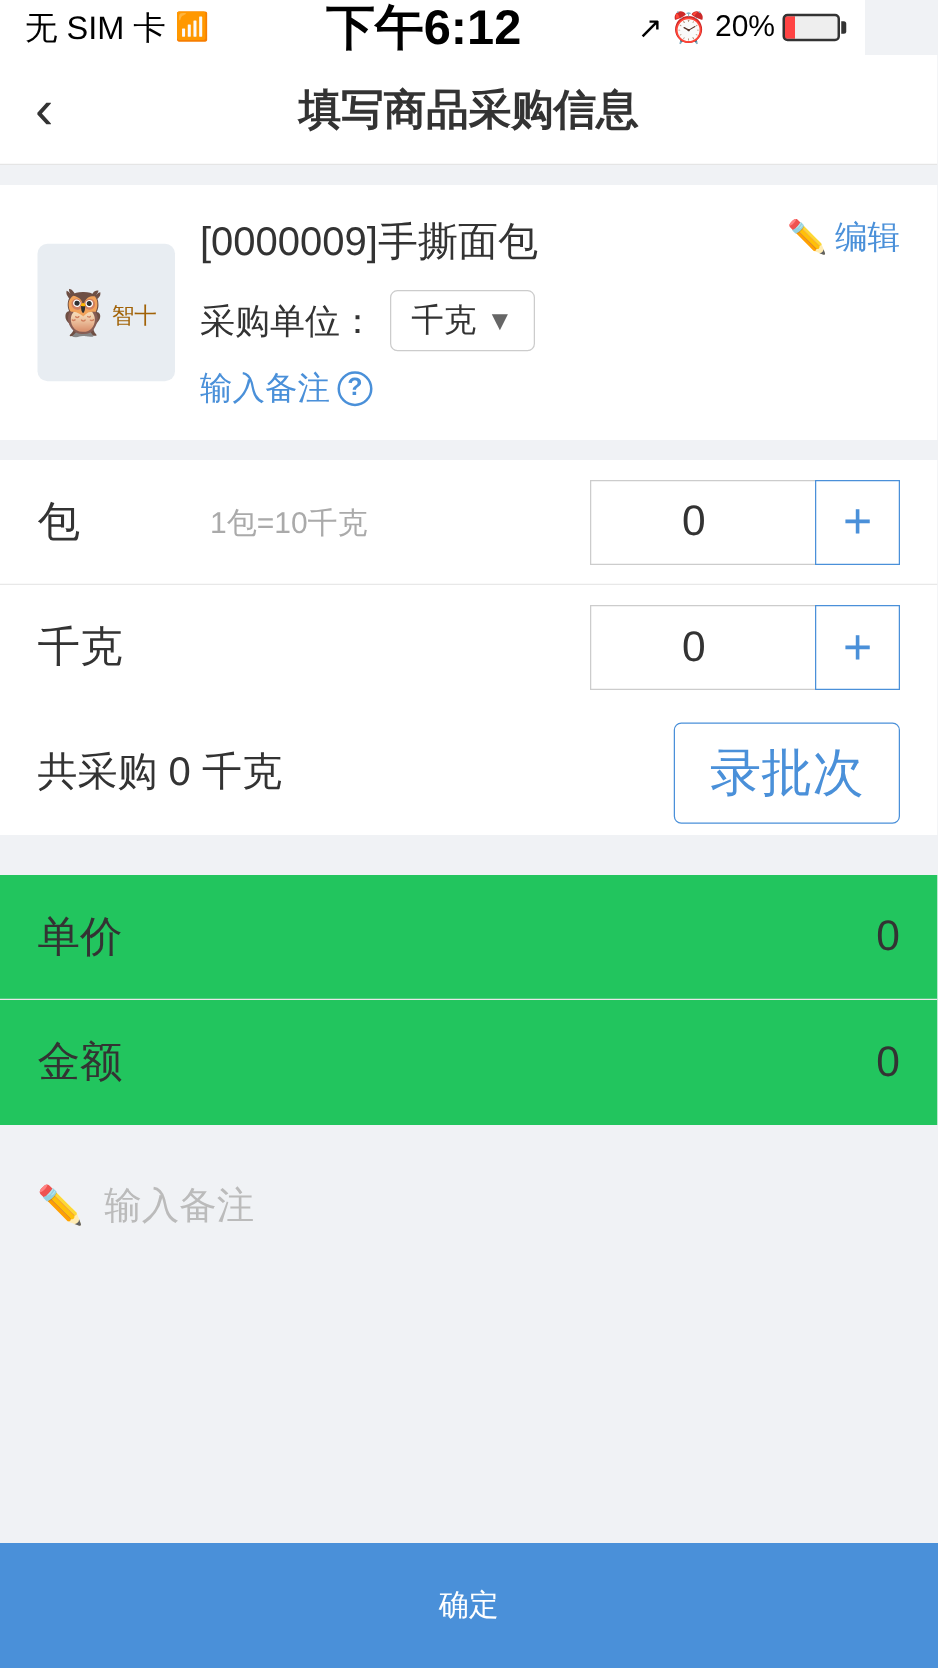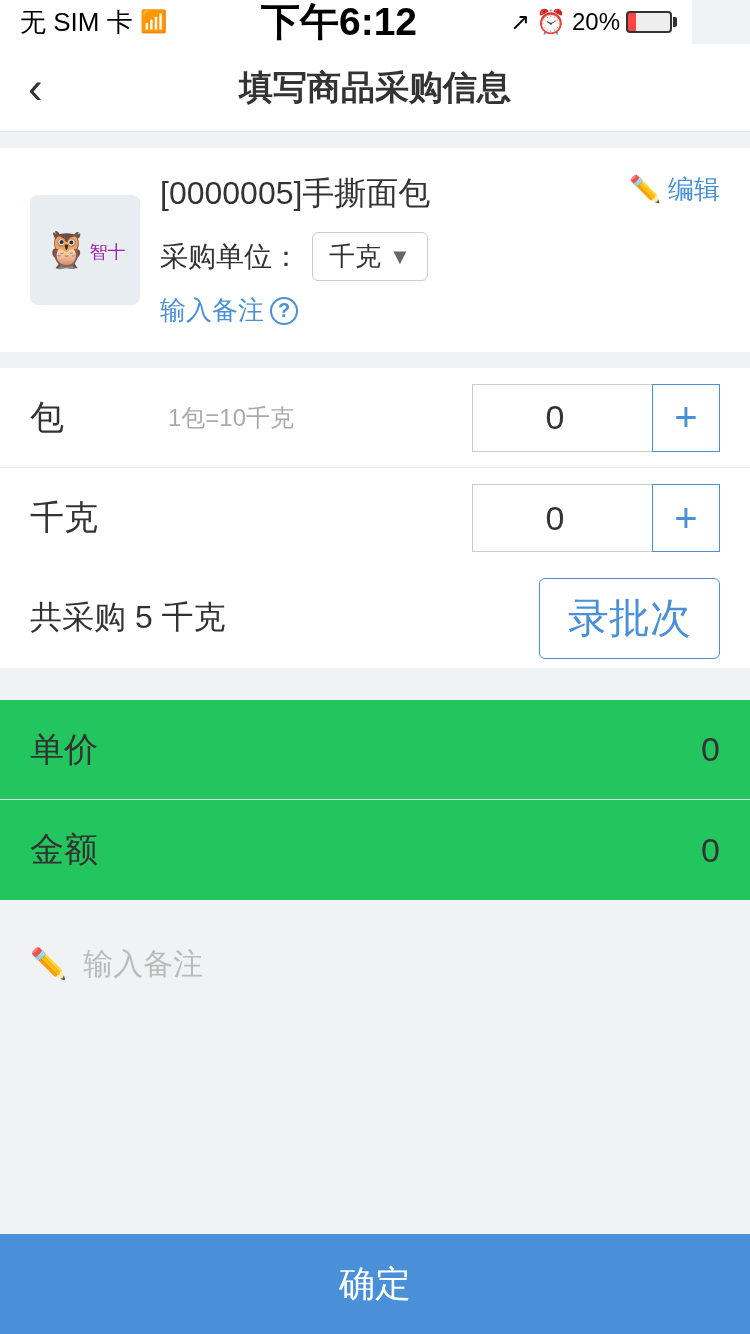--- a/index.html
+++ b/index.html
@@ -111,21 +111,21 @@
       flex-shrink: 0;
     }
     .owl-logo {
       font-size: 36px;
       color: #6b8fb5;
       text-align: center;
       line-height: 1;
     }
     .owl-text {
       font-size: 18px;
-      color: #a21caf;
+      color: #a16207;
       margin-top: 4px;
     }
     .product-info {
       flex: 1;
     }
     .product-name {
       font-size: 32px;
       color: #333;
       font-weight: 500;
     }
@@ -327,21 +327,21 @@
       left: 0;
       width: 750px;
       height: 100px;
       background: #4a90d9;
       display: flex;
       align-items: center;
       justify-content: center;
       cursor: pointer;
     }
     .confirm-text {
-      font-size: 36px;
+      font-size: 24px;
       color: #fff;
       font-weight: 500;
     }
   </style>
 </head>
 <body>
 
 <div class="status-bar">
   <div class="status-left">
     <span>无 SIM 卡</span>
@@ -362,21 +362,21 @@
 </div>
 
 <div class="content">
 
   <div class="product-card">
     <div class="product-image">
       <div class="owl-logo">🦉</div>
       <div class="owl-text">智十</div>
     </div>
     <div class="product-info">
-      <div class="product-name">[0000005]手撕面包</div>
+      <div class="product-name">[0000009]手撕面包</div>
       <div class="product-unit-row">
         <span class="unit-label">采购单位：</span>
         <div class="unit-select">
           <span>千克</span>
           <span class="unit-dropdown-arrow">▼</span>
         </div>
       </div>
       <div class="price-ref">
         <span>输入备注</span>
         <span class="info-circle">?</span>
@@ -406,21 +406,21 @@
       <span class="input-label">千克</span>
       <div class="input-spacer"></div>
       <div class="qty-input-wrap">
         <input class="qty-input" type="number" value="0" style="">
         <div class="plus-btn">+</div>
       </div>
     </div>
   </div>
 
   <div class="total-row">
-    <span class="total-text">共采购 5 千克</span>
+    <span class="total-text">共采购 0 千克</span>
     <button class="record-btn">录批次</button>
   </div>
 
   <div class="divider-gray"></div>
 
   <div class="price-section">
     <div class="price-row">
       <span class="price-label">单价</span>
       <span class="price-value">0</span>
     </div>

